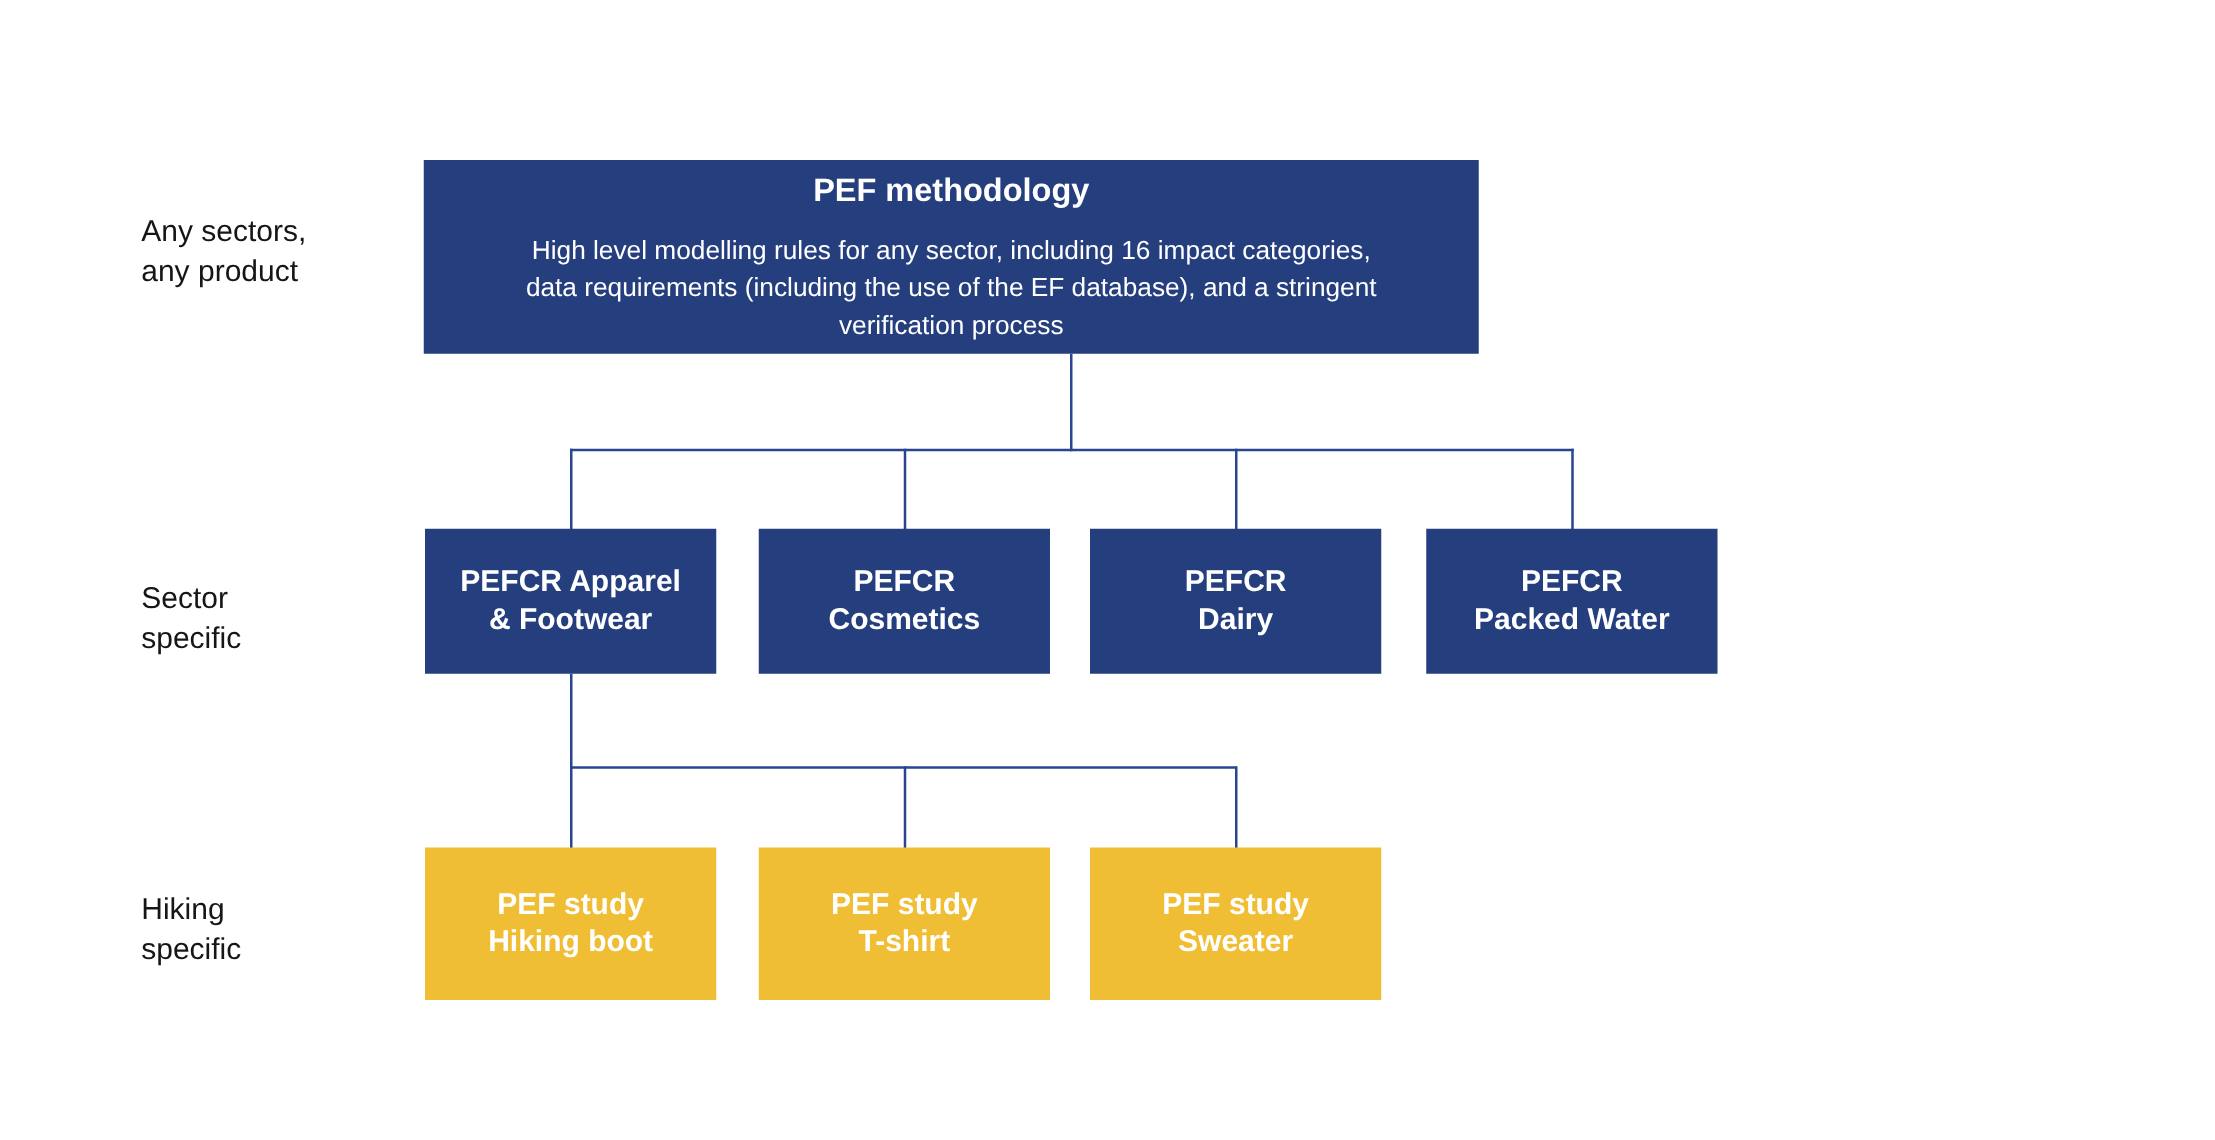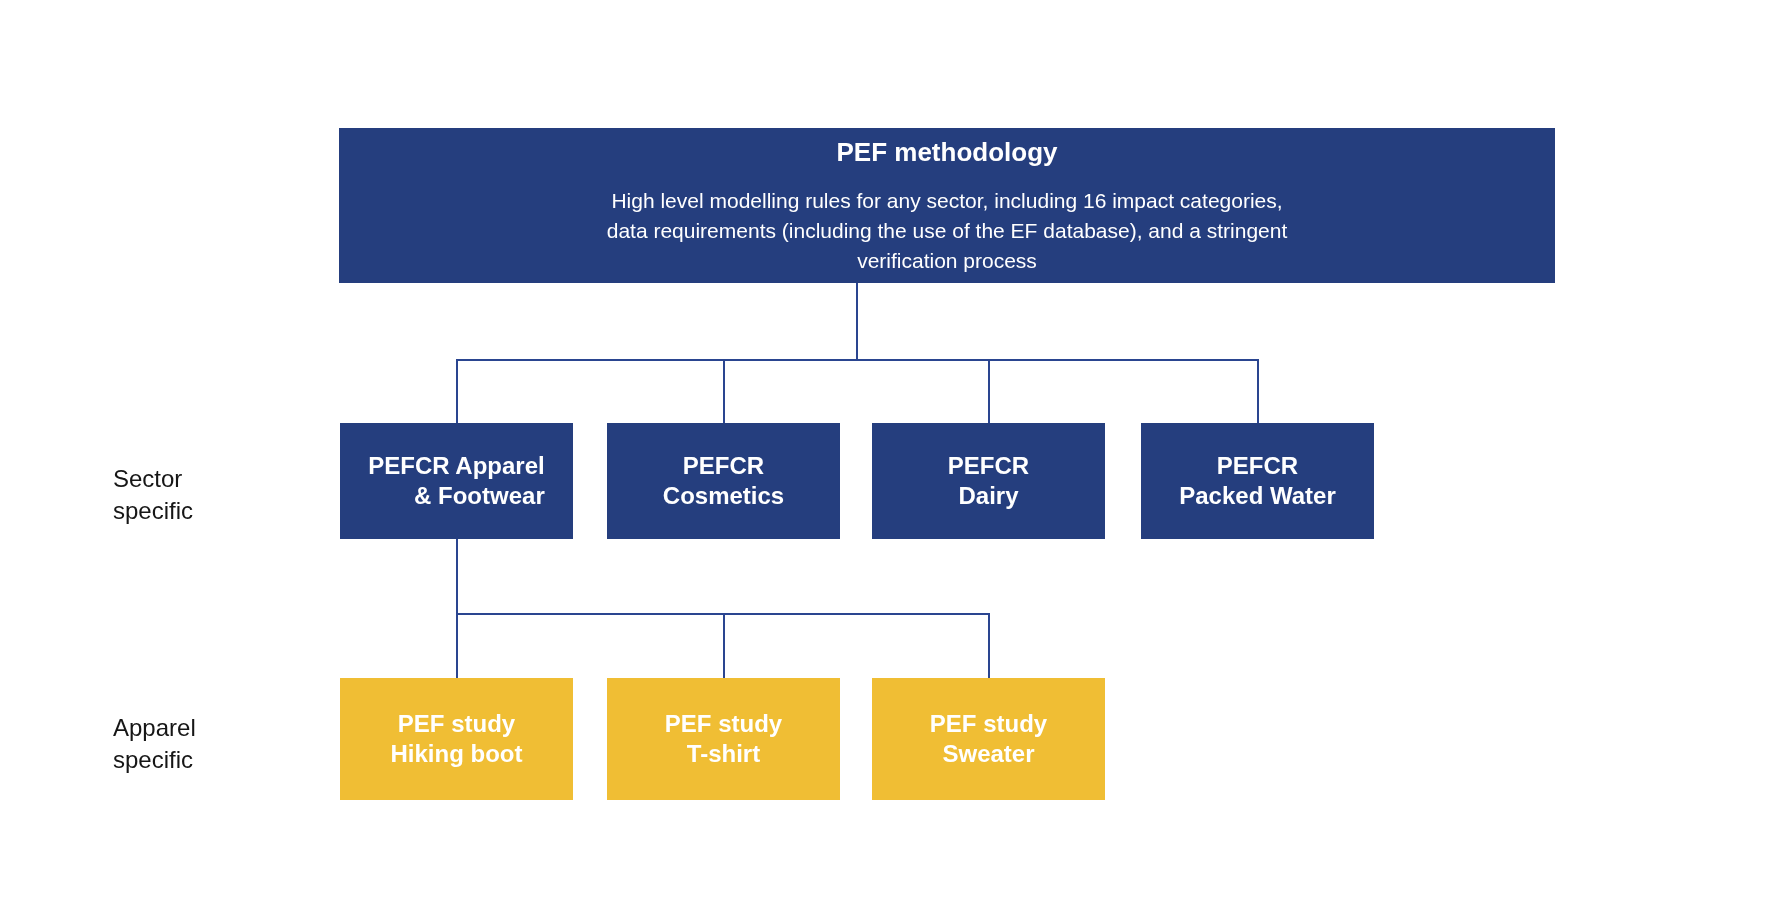--- a/index.html
+++ b/index.html
@@ -66,24 +66,24 @@
     line-height:22px;
     color:var(--ink);
     white-space:pre-line;
   }
 
   
   #label-any{left:113px;top:170px;}
   #label-sector{left:113px;top:449px;margin-top:14px;}
   #label-product{left:113px;top:712px;}
 
-  #root-box{left:339px;top:128px;width:1216px;height:155px;padding:0 40px;}
+  #root-box{left:339px;top:128px;width:844px;height:155px;padding:0 40px;}
 
   .sector-box{top:423px;width:233px;height:116px;}
-  #sector-1{left:340px;text-align:right;}
+  #sector-1{left:340px;}
   #sector-2{left:607px;}
   #sector-3{left:872px;}
   #sector-4{left:1141px;}
 
   .product-box{top:678px;width:233px;height:122px;}
   #product-1{left:340px;}
   #product-2{left:607px;}
   #product-3{left:872px;}
 
   #c-root-stem   {left:856px;top:283px;width:2px;height:78px;}
@@ -96,23 +96,25 @@
   #c-hline-2     {left:456px;top:613px;width:533px;height:2px;}
   #c-drop-p1     {left:456px;top:613px;width:2px;height:66px;}
   #c-drop-p2     {left:723px;top:613px;width:2px;height:66px;}
   #c-drop-p3     {left:988px;top:613px;width:2px;height:66px;}
 </style>
 </head>
 <body>
 
 <div class="canvas">
 
+  <div class="row-label" id="label-any">Any sectors,
+any product</div>
   <div class="row-label" id="label-sector">Sector
 specific</div>
-  <div class="row-label" id="label-product">Apparel
+  <div class="row-label" id="label-product">Hiking
 specific</div>
 
   <div class="node navy" id="root-box">
     <div class="root-title">PEF methodology</div>
     <div class="root-body">High level modelling rules for any sector, including 16 impact categories,
 data requirements (including the use of the EF database), and a stringent
 verification process</div>
   </div>
 
   <div class="connector" id="c-root-stem"></div>

